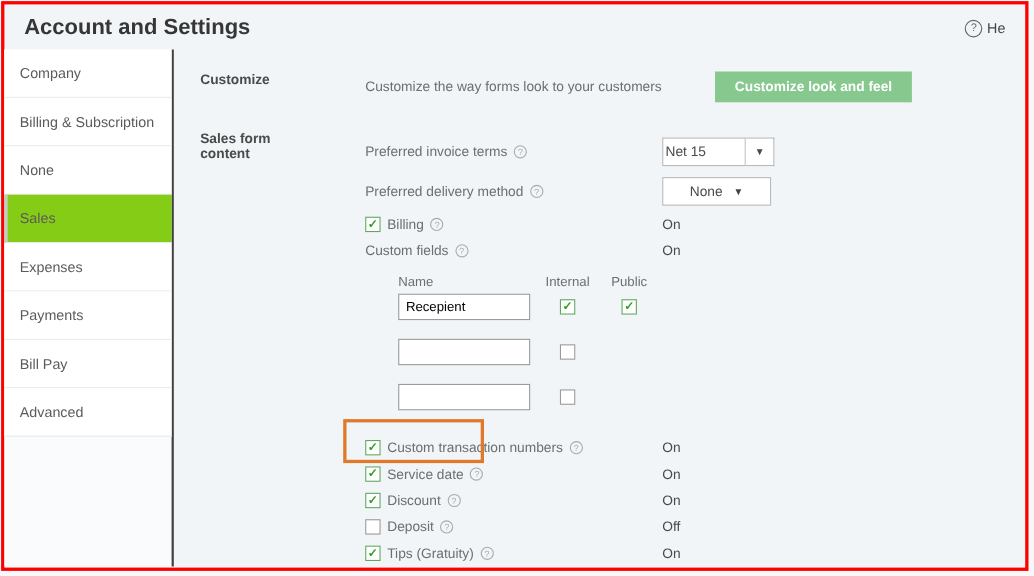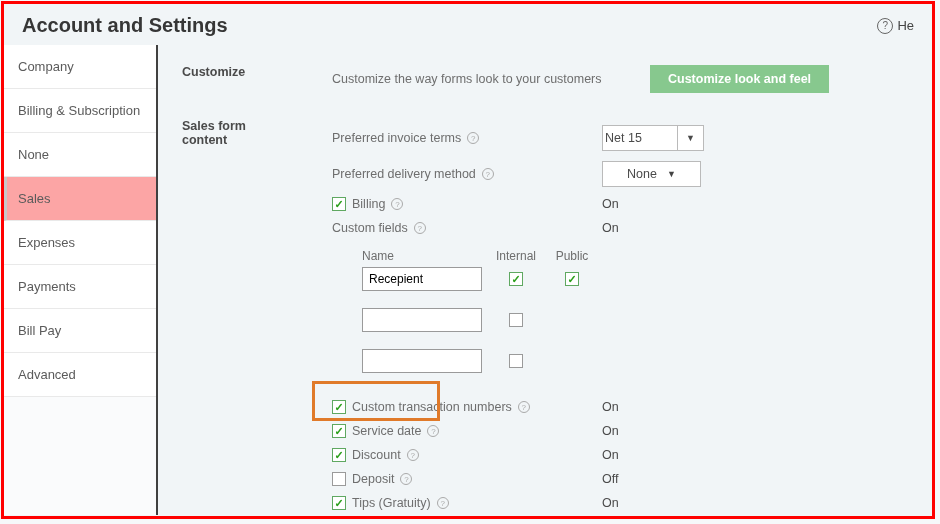--- a/index.html
+++ b/index.html
@@ -54,21 +54,21 @@
   }
   .sidebar-item {
     padding: 14px 14px;
     font-size: 13px;
     color:#5b5b5b;
     border-bottom:1px solid #e9e9e9;
     cursor:pointer;
     background:#fff;
   }
   .sidebar-item.active {
-    background:#fca5a5;
+    background:#84cc16;
     border-left:3px solid #c9c9c9;
     padding-left:11px;
   }
   .main {
     flex:1;
     padding: 20px 30px 20px 24px;
     position:relative;
     overflow:hidden;
   }
   .section-row { display:flex; gap:40px; }

